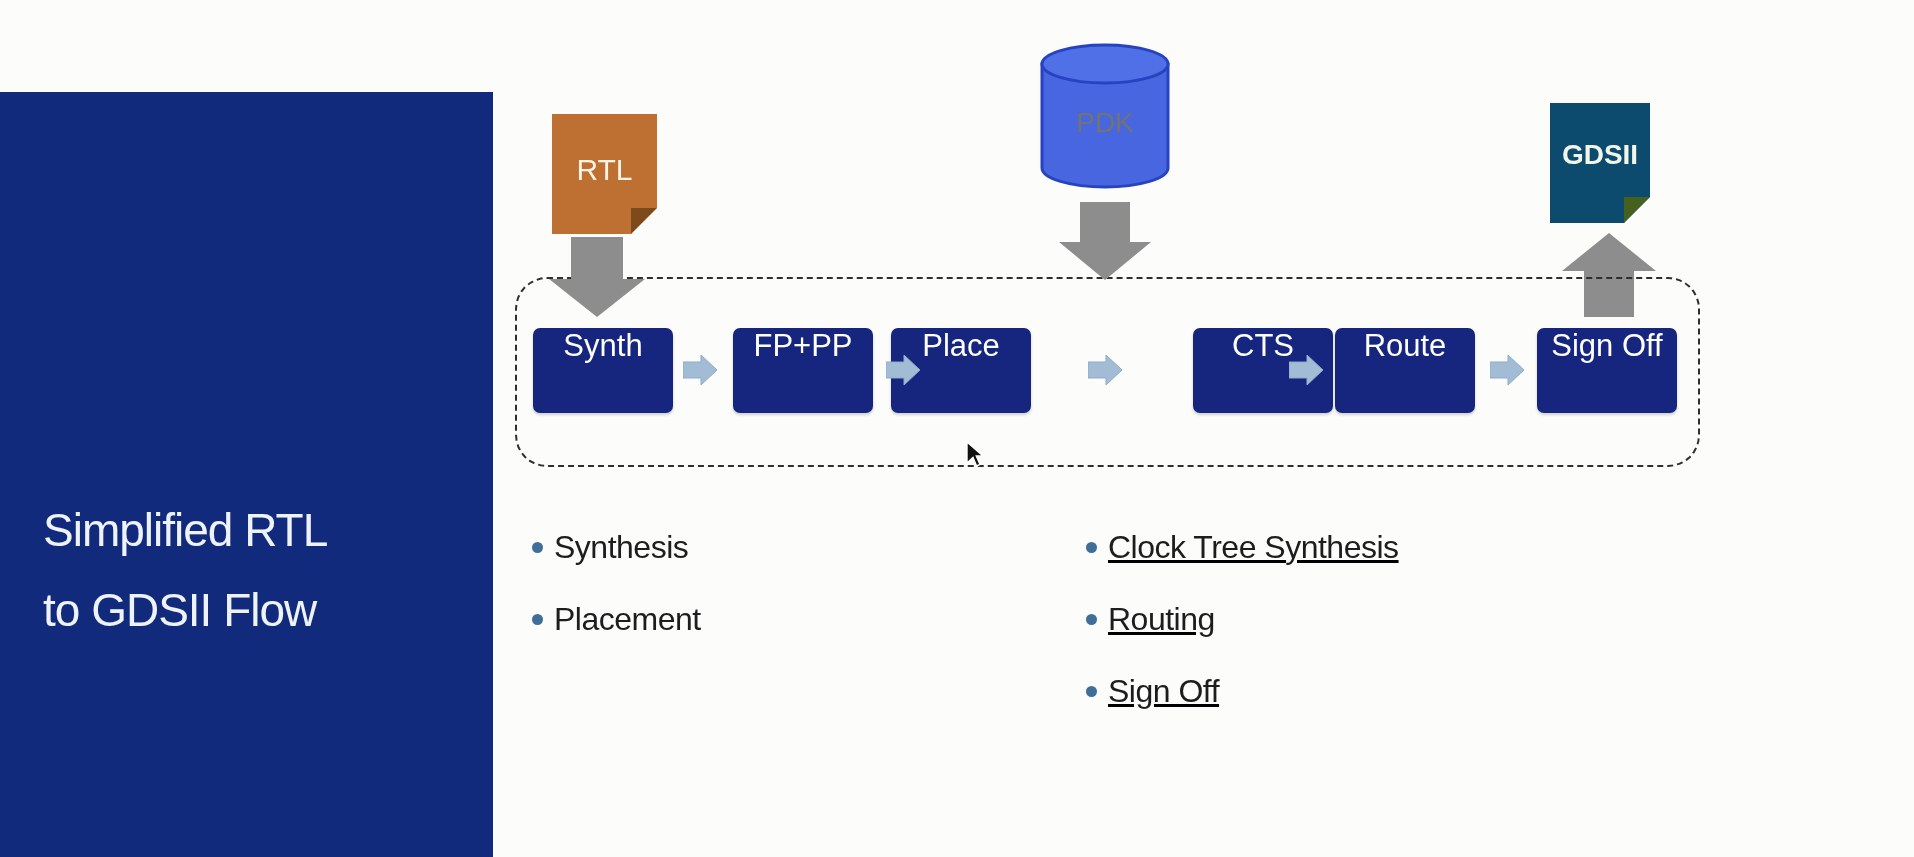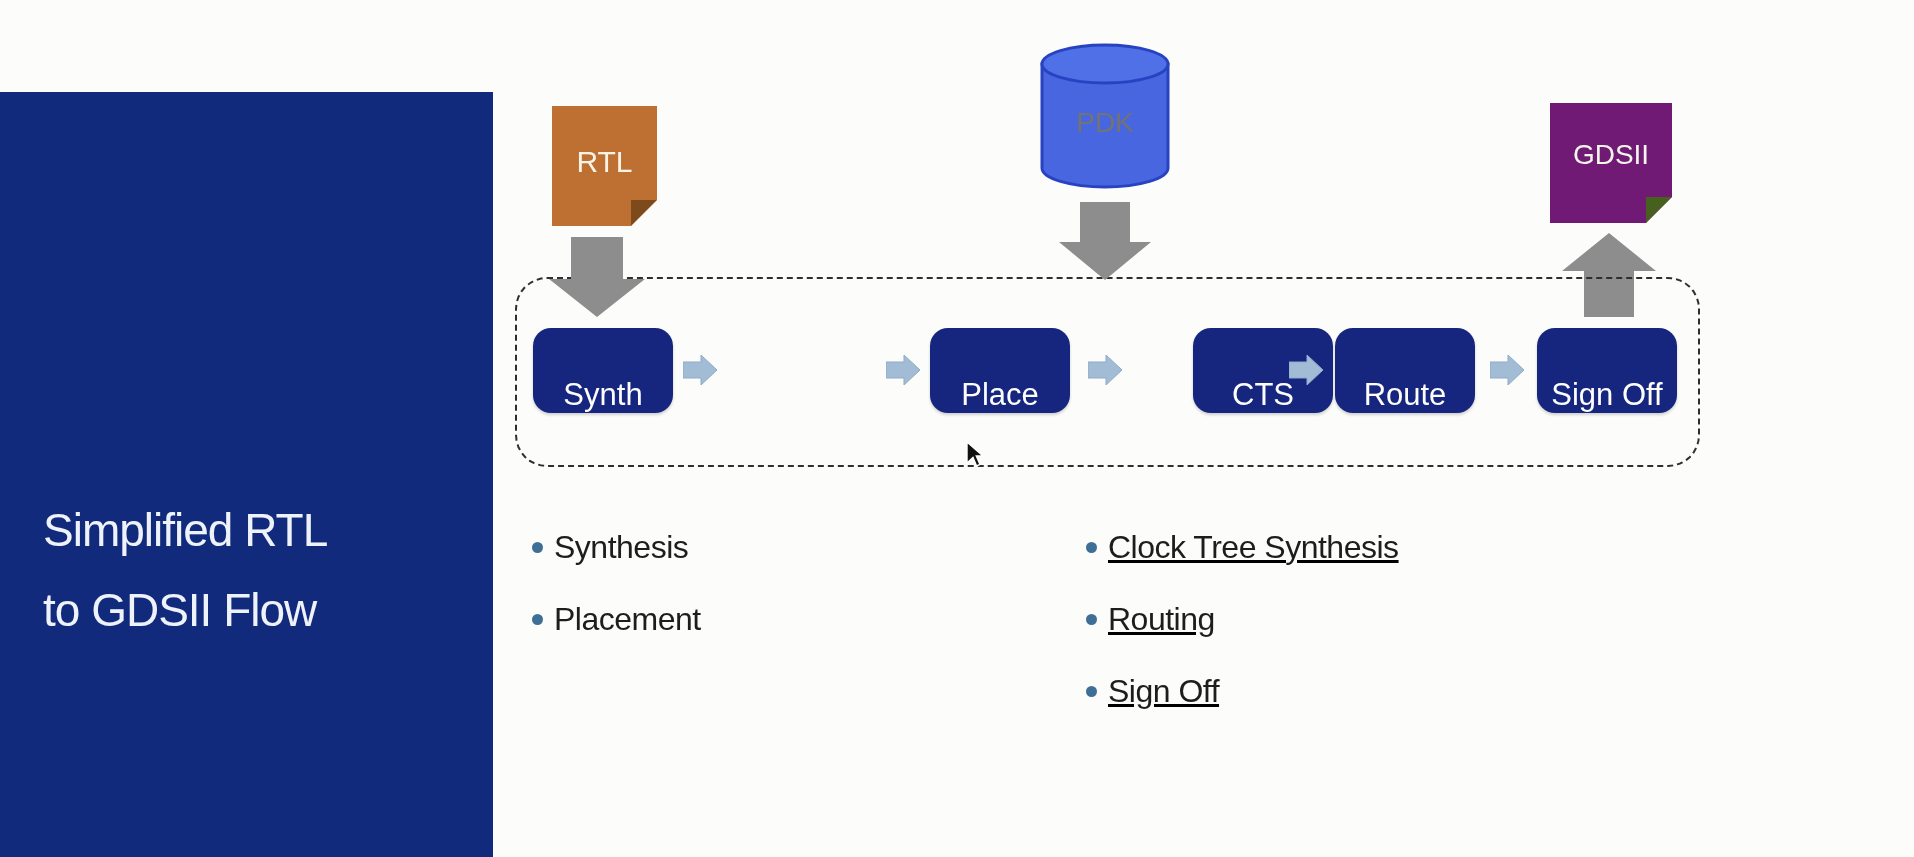--- a/index.html
+++ b/index.html
@@ -7,51 +7,51 @@
     position:relative;width:1914px;height:857px;overflow:hidden;
     background:#fcfcfa;font-family:"Liberation Sans",sans-serif;
   }
 
   
   .side-panel{position:absolute;left:0;top:92px;width:493px;height:765px;background:#122a7c;}
   .slide-title{position:absolute;left:43px;top:398px;color:#eef2fa;font-size:46px;line-height:80px;letter-spacing:-1px;white-space:nowrap;}
 
   
   .note{position:absolute;display:flex;align-items:center;justify-content:center;box-shadow:0 3px 4px rgba(0,0,0,.22);}
-  .note-rtl{left:552px;top:106px;width:105px;height:120px;background:#bd7031;
+  .note-rtl{left:552px;top:114px;width:105px;height:120px;background:#bd7031;
     clip-path:polygon(0 0,100% 0,100% calc(100% - 26px),calc(100% - 26px) 100%,0 100%);}
   .note-rtl .fold{position:absolute;right:0;bottom:0;width:26px;height:26px;background:#7c4a1b;
     clip-path:polygon(0 0,100% 0,0 100%);}
   .note-rtl .note-label{color:#faf3e6;font-size:30px;margin-top:-8px;}
-  .note-gdsii{left:1550px;top:103px;width:122px;height:120px;background:#701a75;
-    clip-path:polygon(0 0,100% 0,100% calc(100% - 26px),calc(100% - 26px) 100%,0 100%);}
+  .note-gdsii{left:1550px;top:103px;width:100px;height:120px;background:#0c4a6e;
+    clip-path:polygon(0 0,100% 0,100% calc(100% - 26px),calc(100% - 26px) 100%,0 100%);font-weight:bold;}
   .note-gdsii .fold{position:absolute;right:0;bottom:0;width:26px;height:26px;background:#46611d;
     clip-path:polygon(0 0,100% 0,0 100%);}
   .note-gdsii .note-label{color:#f2f6e8;font-size:28px;margin-top:-16px;}
 
   
   .pdk{position:absolute;left:1038px;top:42px;width:134px;height:148px;}
   .pdk-label{position:absolute;left:0;top:0;width:134px;height:148px;display:flex;align-items:center;justify-content:center;
     padding-top:14px;box-sizing:border-box;color:#737373;font-size:28px;}
 
   
   .garrow{position:absolute;}
   .arrow-rtl{left:549px;top:237px;z-index:3;}
   .arrow-pdk{left:1059px;top:202px;z-index:3;}
   .arrow-gdsii{left:1562px;top:233px;z-index:1;}
 
   
   .flow-frame{position:absolute;left:515px;top:277px;width:1185px;height:190px;box-sizing:border-box;
     border:2px dashed #2e2e2e;border-radius:32px;z-index:2;}
 
   
-  .step{position:absolute;top:328px;width:140px;height:85px;background:#16267e;border-radius:18px;
-    display:flex;align-items:flex-end;justify-content:center;z-index:4;box-shadow:0 2px 3px rgba(0,0,0,.18);}
+  .step{position:absolute;top:328px;width:140px;height:85px;background:#16267e;border-radius:7px;
+    display:flex;align-items:flex-start;justify-content:center;z-index:4;box-shadow:0 2px 3px rgba(0,0,0,.18);}
   .step span{color:#fdfdfd;font-size:31px;white-space:nowrap;}
-  .s1{left:533px}.s2{left:733px}.s3{left:930px}.s4{left:1193px}.s5{left:1335px}.s6{left:1537px}
+  .s1{left:533px}.s2{left:733px}.s3{left:891px}.s4{left:1193px}.s5{left:1335px}.s6{left:1537px}
 
   
   .connector{position:absolute;top:355px;z-index:4;}
   .a1{left:683px}.a2{left:886px}.a3{left:1088px}.a4{left:1289px}.a5{left:1490px}
 
   
   .bullets{position:absolute;top:511px;}
   .bullets-left{left:532px;}
   .bullets-right{left:1086px;text-decoration:underline;}
   .bullet-row{display:flex;align-items:center;height:72px;}
@@ -97,20 +97,23 @@
     <polygon points="21,0 71,0 71,40 92,40 46,78 0,40 21,40" fill="#8d8d8d"></polygon>
   </svg>
   <svg class="garrow arrow-gdsii" width="94" height="84" viewBox="0 0 94 84">
     <polygon points="47,0 94,38 72,38 72,84 22,84 22,38 0,38" fill="#8d8d8d"></polygon>
   </svg>
 
   <div class="flow-frame"></div>
 
   <div class="step s1">
       <span>Synth</span>
+    </div>
+  <div class="step s2">
+      <span>FP+PP</span>
     </div>
   <div class="step s3">
       <span>Place</span>
     </div>
   <div class="step s4">
       <span>CTS</span>
     </div>
   <div class="step s5">
       <span>Route</span>
     </div>

